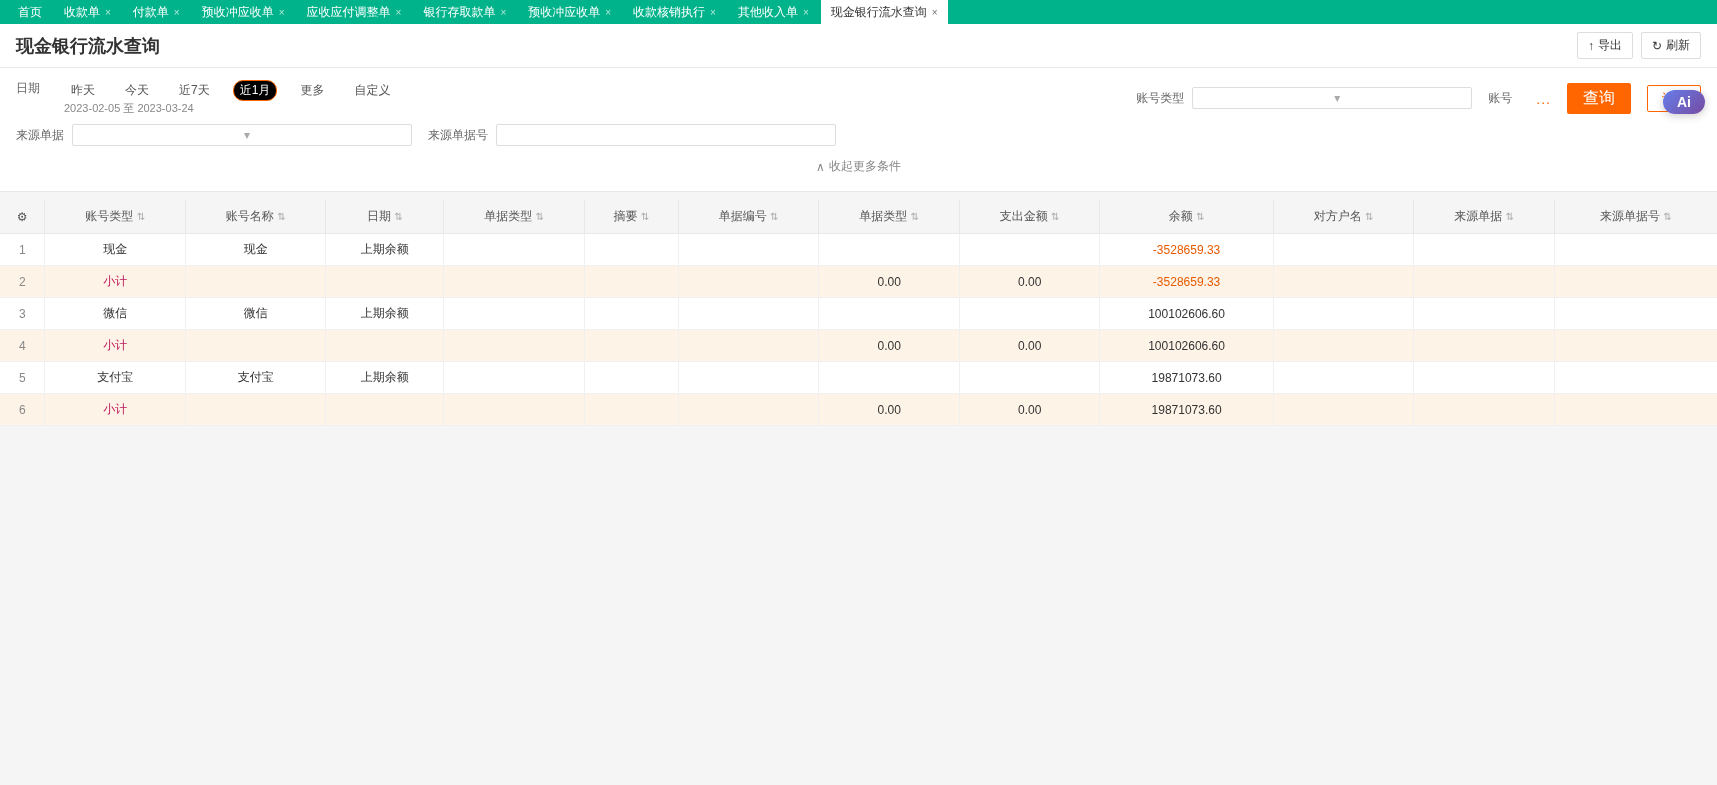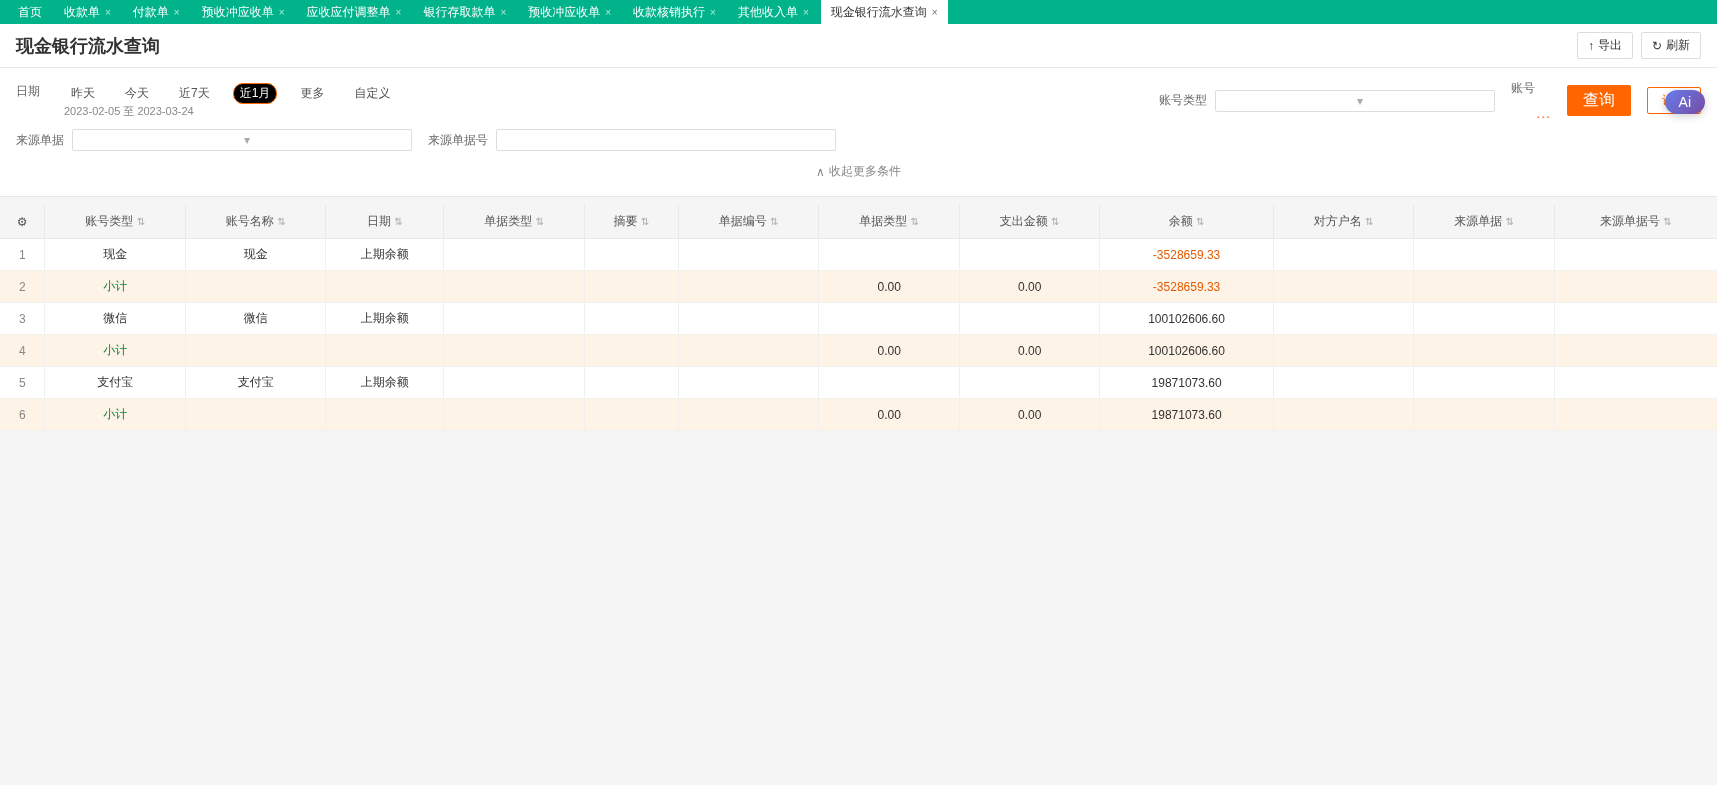--- a/index.html
+++ b/index.html
@@ -178,21 +178,21 @@
     tbody tr.subtotal { background: #fdf3e7; }
     tbody td {
       padding: 7px 6px;
       text-align: center;
       color: #333;
       border-right: 1px solid #f0f0f0;
       white-space: nowrap;
     }
     tbody td:last-child { border-right: none; }
     tbody td.negative { color: #e55a00; }
-    tbody td.subtotal-label { color: #15803d; margin-top: 28px; }
+    tbody td.subtotal-label { color: #be185d; margin-top: 28px; }
     .row-num { color: #888; }
 
     .ellipsis-btn {
       background: none;
       border: none;
       cursor: pointer;
       color: #f60;
       font-size: 14px;
       letter-spacing: 1px;
     }
@@ -200,21 +200,21 @@
     
     .ai-badge {
       position: fixed;
       right: 12px;
       top: 90px;
       background: linear-gradient(135deg, #667eea, #764ba2);
       color: #fff;
       border-radius: 20px;
       padding: 4px 14px;
       font-size: 14px;
-      font-weight: normal;
+      font-weight: bold;
       cursor: pointer;
       box-shadow: 0 2px 8px rgba(0,0,0,0.2);
     }
   </style>
 </head>
 <body>
 
 <div class="top-nav">
   <div class="nav-home">首页</div>
   <div class="nav-tab">
@@ -290,21 +290,21 @@
     <div style="flex:1"></div>
 
     <div style="display:flex;align-items:center;gap:8px;">
       <span class="filter-label">账号类型</span>
       <div class="filter-select" style="min-width:280px;">
         <span></span>
         <span style="color:#aaa;">▾</span>
       </div>
     </div>
 
-    <div style="display:flex;align-items:flex-end;gap:8px;flex-direction:column;">
+    <div style="display:flex;align-items:flex-end;gap:8px;">
       <span class="filter-label">账号</span>
       <button class="ellipsis-btn">...</button>
     </div>
 
     <button class="query-btn">查询</button>
     <button class="settings-btn">设置</button>
   </div>
 
   <div class="filter-row">
 

